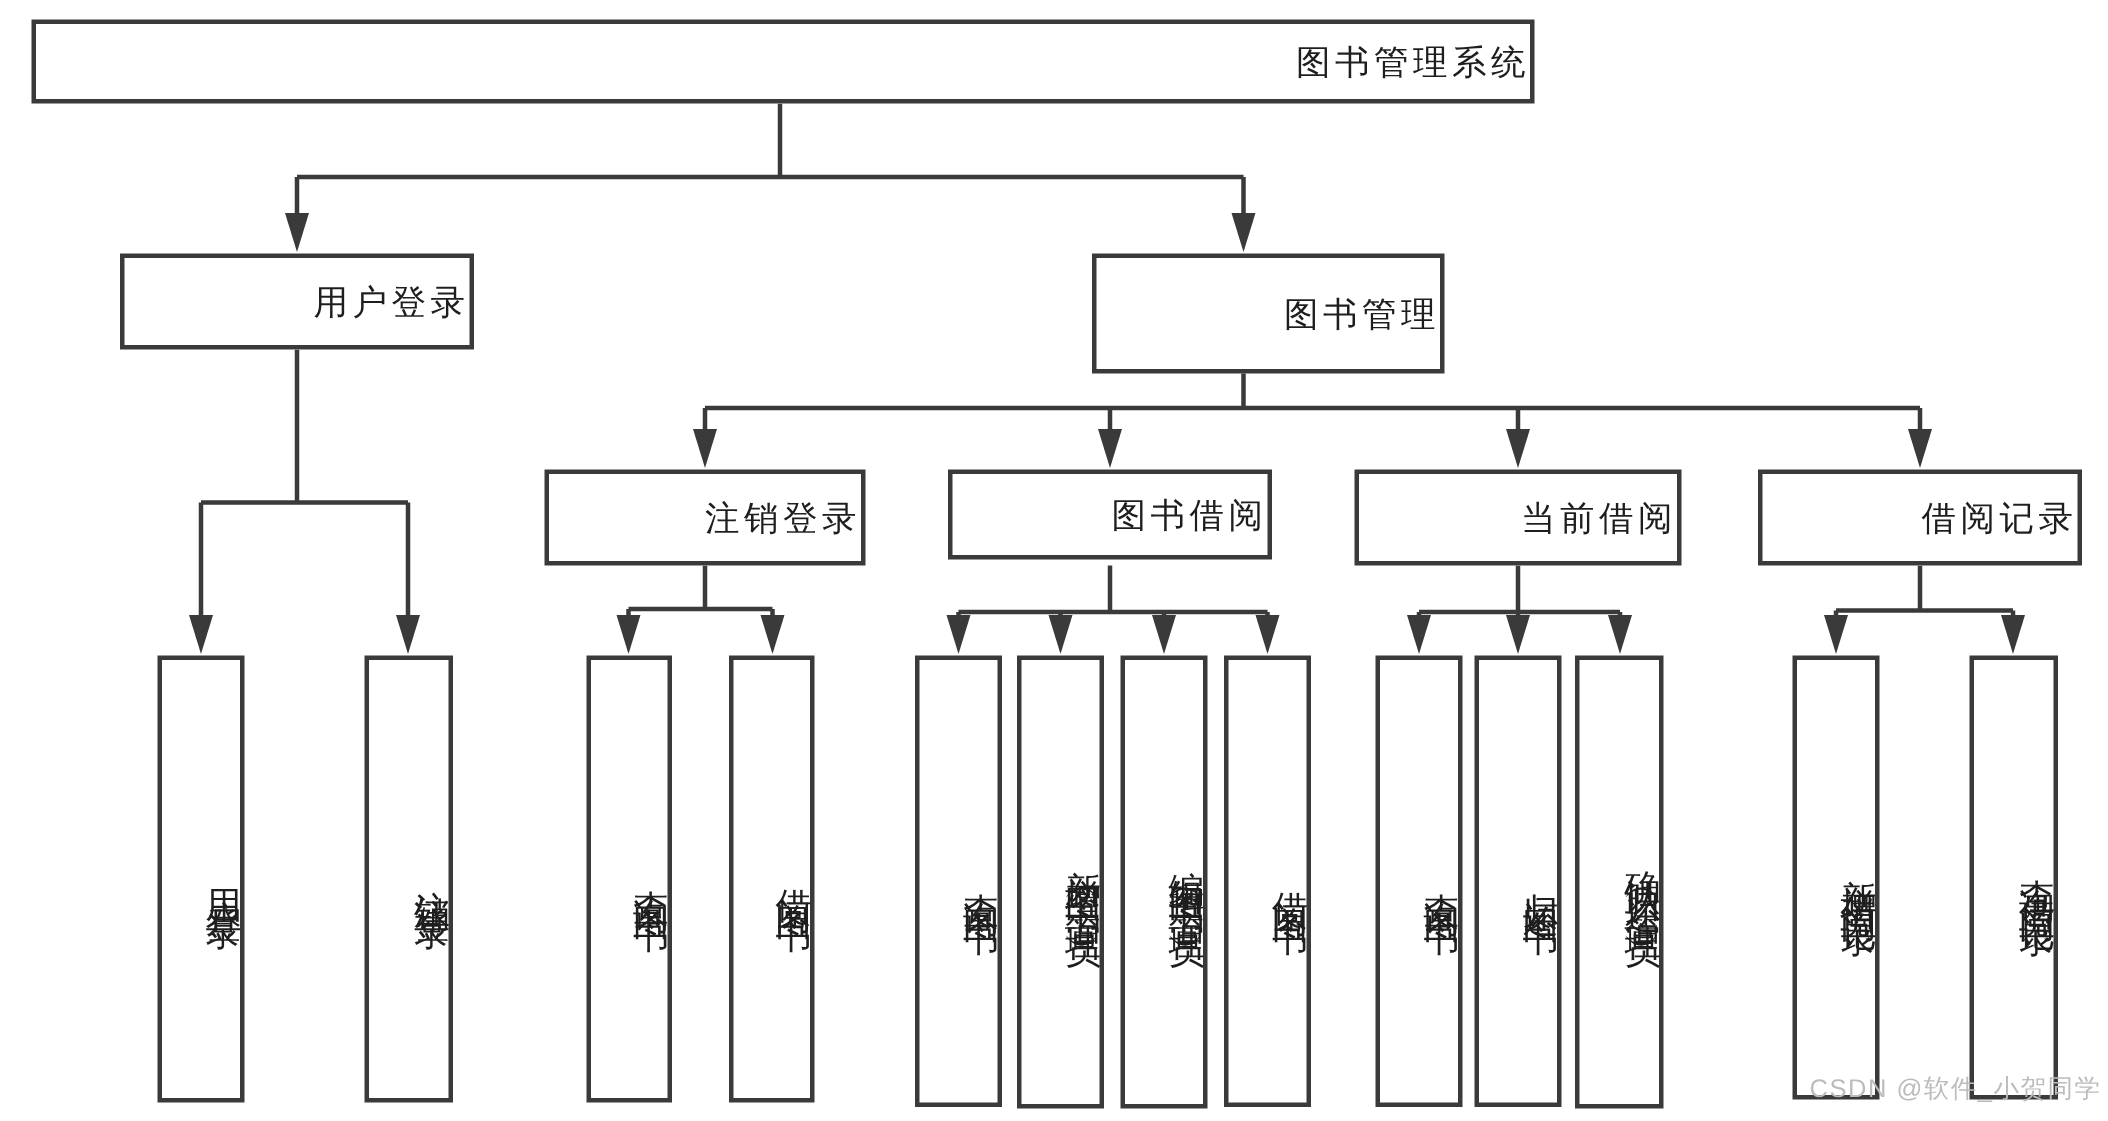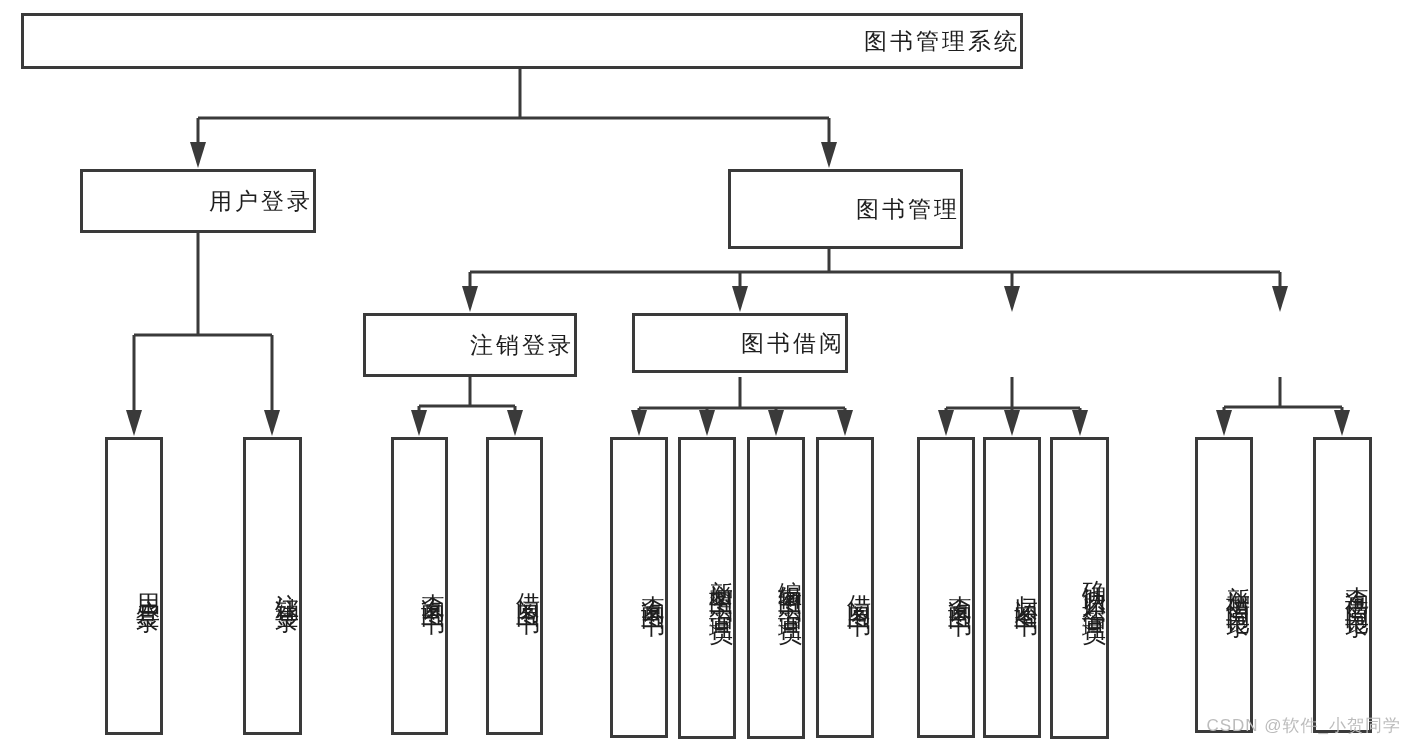--- a/index.html
+++ b/index.html
@@ -61,20 +61,26 @@
   <div class="box" style="left:728px;top:169px;width:235px;height:80px">
     <span class="hlabel">图书管理</span>
   </div>
 
   <div class="box" style="left:363px;top:313px;width:214px;height:64px">
     <span class="hlabel">注销登录</span>
   </div>
   <div class="box" style="left:632px;top:313px;width:216px;height:60px">
     <span class="hlabel">图书借阅</span>
   </div>
+  <div class="box" style="left:903px;top:313px;width:218px;height:64px">
+    <span class="hlabel">当前借阅</span>
+  </div>
+  <div class="box" style="left:1172px;top:313px;width:216px;height:64px">
+    <span class="hlabel">借阅记录</span>
+  </div>
 
   <div class="box" style="left:105px;top:437px;width:58px;height:298px">
     <span class="vtext">用户登录</span>
   </div>
   <div class="box" style="left:243px;top:437px;width:59px;height:298px">
     <span class="vtext">注销登录</span>
   </div>
 
   <div class="box" style="left:391px;top:437px;width:57px;height:298px">
     <span class="vtext">查询图书</span>

